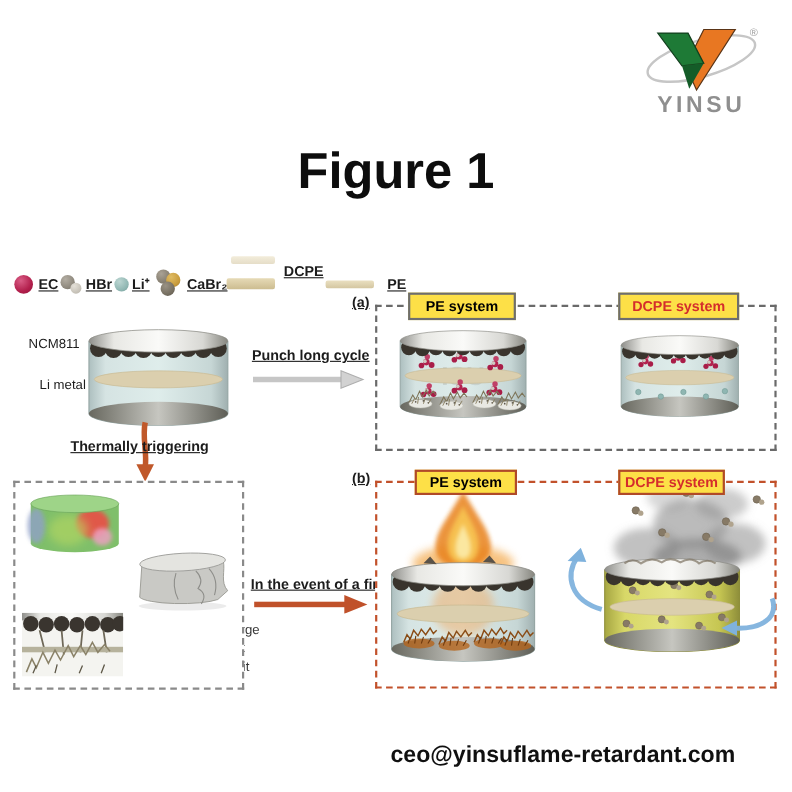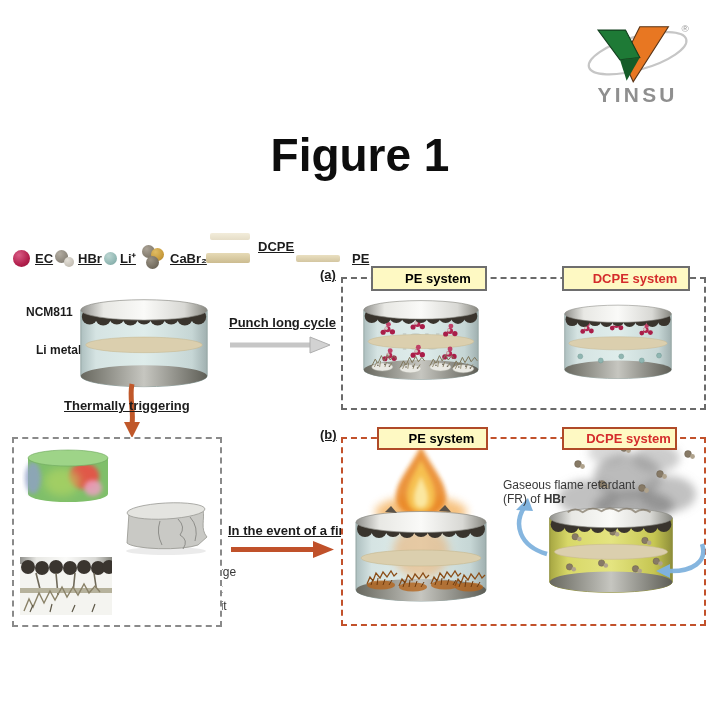--- a/index.html
+++ b/index.html
@@ -1,24 +1,24 @@
 <!DOCTYPE html>
 <html><head>
 <meta charset="utf-8">
 <style>
   html,body{margin:0;padding:0;background:#fff;}
   #stage{position:relative;width:720px;height:720px;background:#ffffff;
          font-family:"Liberation Sans",sans-serif;overflow:hidden;}
   .abs{position:absolute;}
   .b13{font-weight:bold;font-size:13px;line-height:1.15;color:#1c1c1c;white-space:nowrap;text-decoration:underline;}
-  .b12{font-weight:bold;font-size:12px;line-height:1.15;color:#1c1c1c;white-space:nowrap;text-align:right;}
+  .b12{font-weight:normal;font-size:12px;line-height:1.15;color:#1c1c1c;white-space:nowrap;text-align:right;}
   .r12{font-size:12px;line-height:17px;color:#383838;white-space:nowrap;}
   .red{color:#d42c2c;}
   .sysbox{position:absolute;display:flex;align-items:center;justify-content:center;
-          background:#fef9c3;z-index:3;font-weight:bold;font-size:13px;padding-left:18px;}
+          background:#fde047;z-index:3;font-weight:bold;font-size:13px;}
   .sysbox.sa{border:2px solid #6e6e6e;}
   .sysbox.sb{border:2px solid #b04a28;}
   .dash-a{border:2px dashed #6a6a6a;}
   .dash-b{border:2px dashed #c2512b;}
   .dash-g{border:2px dashed #8a8a8a;}
   .panel{position:absolute;background:#fff;z-index:1;}
   .sph{position:absolute;border-radius:50%;}
   .bar{position:absolute;border-radius:2px;background:linear-gradient(#e6dab6,#ccbc90);}
   .title{position:absolute;left:0;width:720px;text-align:center;font-weight:bold;
          font-size:46px;color:#0d0d0d;}
@@ -373,19 +373,16 @@
       <polygon points="11,12 23,0 28,13" fill="#7fb2dd"></polygon>
     </svg>
   </div>
   <div class="abs" style="left:652px;top:540px;z-index:4">
     <svg width="56" height="40" viewBox="0 0 56 40">
       <path d="M50,4 C56,22 40,32 16,31" fill="none" stroke="#7fb2dd" stroke-width="4.5" opacity="0.95"></path>
       <polygon points="18,24 4,31 18,38" fill="#7fb2dd"></polygon>
     </svg>
   </div>
 
-  <div class="abs" style="left:503px;top:478px;z-index:5">
-    <div class="r12" style="line-height:14px">Gaseous flame retardant</div>
-    <div class="r12" style="line-height:14px"><span>(FR) of </span><b>HBr</b></div>
-  </div>
-
+
+  <div class="footer" style="left:355px;top:675px">ceo@yinsuflame-retardant.com</div>
 
 </div>
 
 </body></html>

